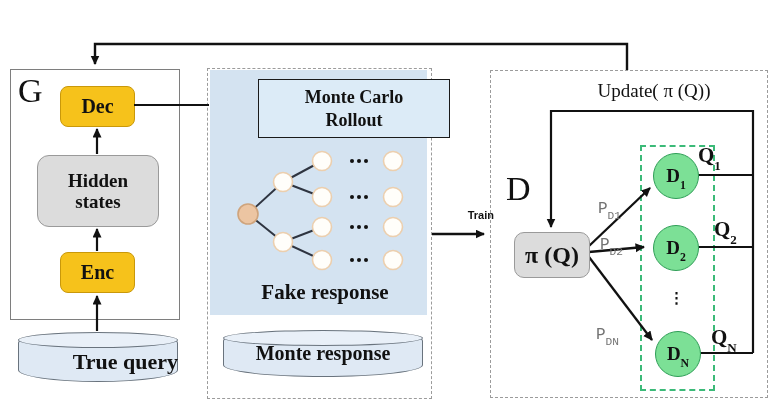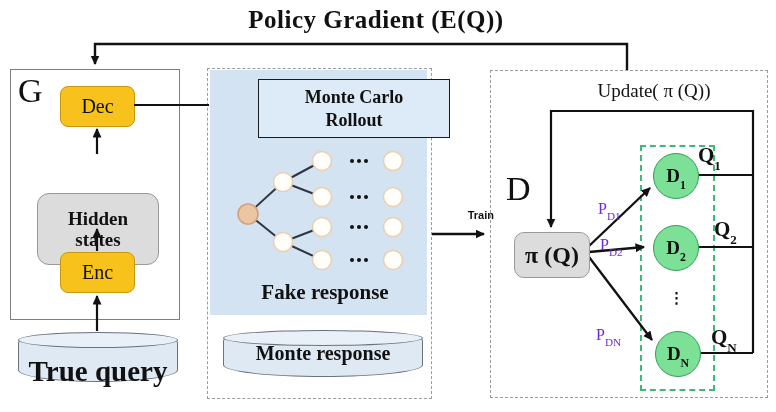--- a/index.html
+++ b/index.html
@@ -9,60 +9,60 @@
   
   .layer-bg{z-index:1;} .layer-box{z-index:2;} .layer-line{z-index:3;} .layer-node{z-index:4;} .layer-txt{z-index:5;}
 
   .title{left:215px;top:6px;width:322px;text-align:center;font-size:25px;font-weight:bold;letter-spacing:.5px;}
 
   .g-box{left:10px;top:69px;width:168px;height:249px;background:#fff;border:1.5px solid #7e7e7e;}
   .g-label{left:18px;top:72px;font-size:34px;}
   .d-label{left:506px;top:170px;font-size:34px;}
 
   .ybox{background:#f6c21b;border:1.2px solid #c9980a;border-radius:8px;display:flex;align-items:center;justify-content:center;
-        font-size:20px;font-weight:normal;}
+        font-size:20px;font-weight:bold;}
   .dec{left:60px;top:86px;width:73px;height:39px;}
   .enc{left:60px;top:252px;width:73px;height:39px;}
 
   .graybox{background:#dcdcdc;border:1.2px solid #9a9a9a;border-radius:12px;display:flex;align-items:center;justify-content:center;
            text-align:center;font-weight:bold;}
-  .hidden{left:37px;top:155px;width:120px;height:70px;font-size:19px;line-height:1.12;margin-top:38px;}
+  .hidden{left:37px;top:155px;width:120px;height:70px;font-size:19px;line-height:1.12;}
   .hidden span{width:80px;display:inline-block;}
   .policy{left:514px;top:232px;width:74px;height:44px;font-size:24px;border-radius:10px;}
 
   .dash-box{background:#fff;border:1.5px dashed #9b9b9b;}
   .mid-dash{left:207px;top:68px;width:223px;height:329px;}
   .d-dash{left:490px;top:70px;width:276px;height:326px;}
   .blue-region{left:210px;top:70px;width:217px;height:245px;background:#d4e3f1;}
   .mc-box{left:230px;top:79px;width:190px;height:57px;background:#dcebf7;border:1.6px solid #1a1a1a;
           display:flex;align-items:center;justify-content:center;text-align:center;font-size:18px;font-weight:bold;line-height:1.25;margin-left:28px;}
   .mc-box span{width:130px;display:inline-block;}
   .fake{left:230px;top:280px;width:190px;text-align:center;font-size:21px;font-weight:bold;}
 
   .cyl{position:absolute;}
   .cyl-body{position:absolute;left:0;right:0;top:7px;bottom:0;background:#dfe9f4;border:1.4px solid #69737d;
             border-radius:6px 6px 50% 50% / 4px 4px 12px 12px;}
   .cyl-top{position:absolute;left:0;right:0;top:0;height:14px;background:#e9f0f8;border:1.4px solid #69737d;border-radius:50%;}
   .cyl-text{position:absolute;left:0;right:0;text-align:center;font-weight:bold;}
   .true-query{left:18px;top:332px;width:160px;height:50px;}
-  .true-query .cyl-text{top:23px;font-size:29px;}
+  .true-query .cyl-text{top:17px;font-size:22px;text-align:right;}
   .true-response{left:223px;top:330px;width:200px;height:47px;}
   .true-response .cyl-text{top:12px;font-size:20px;}
 
   .update{left:545px;top:80px;width:218px;text-align:center;font-size:19px;font-weight:normal;}
   .train{left:432px;top:209px;width:62px;text-align:right;font-size:11px;font-weight:bold;
          font-family:"Liberation Sans","DejaVu Sans",sans-serif;}
 
   .green-dash{left:640px;top:145px;width:71px;height:242px;border:2px dashed #3bba78;background:transparent;}
   .dcircle{width:44px;height:44px;border-radius:50%;background:#7ce096;border:1.4px solid #2f9e57;
            display:flex;align-items:center;justify-content:center;font-size:19px;font-weight:bold;}
   .d1{left:653px;top:153px;} .d2{left:653px;top:225px;} .dn{left:655px;top:331px;}
   .vdots{left:669px;top:291px;font-size:15px;font-weight:bold;letter-spacing:0;line-height:1;}
 
-  .plabel{font-family:Liberation Serif, serif;font-size:16px;color:#6d28d9;}
+  .plabel{font-family:Liberation Mono, monospace;font-size:16px;color:#737373;}
   .p1{left:598px;top:200px;} .p2{left:600px;top:236px;} .p3{left:596px;top:293px;margin-top:33px;}
   .qlabel{font-size:21px;font-weight:bold;}
   .q1{left:698px;top:143px;} .q2{left:714px;top:217px;} .qn{left:711px;top:325px;}
   sub.s{font-size:.62em;position:relative;bottom:-0.18em;line-height:0;}
   .plabel sub.s{font-size:.7em;}
 
   svg.wires{position:absolute;left:0;top:0;width:776px;height:412px;pointer-events:none;}
 </style>
 </head>
 <body>
@@ -84,21 +84,20 @@
     </div>
   <div class="abs layer-box ybox enc">
       <span>Enc</span>
     </div>
   <div class="abs layer-box cyl true-query">
     <div class="cyl-body"></div>
     <div class="cyl-top"></div>
     <div class="cyl-text">True query</div>
   </div>
 
-  <div class="abs layer-txt title">Policy Gradient (E(Q))</div>
 
   <div class="abs layer-box mc-box">
       <span>Monte Carlo Rollout</span>
     </div>
   <div class="abs layer-txt fake">Fake response</div>
   <div class="abs layer-box cyl true-response">
     <div class="cyl-body"></div>
     <div class="cyl-top"></div>
     <div class="cyl-text">Monte response</div>
   </div>

